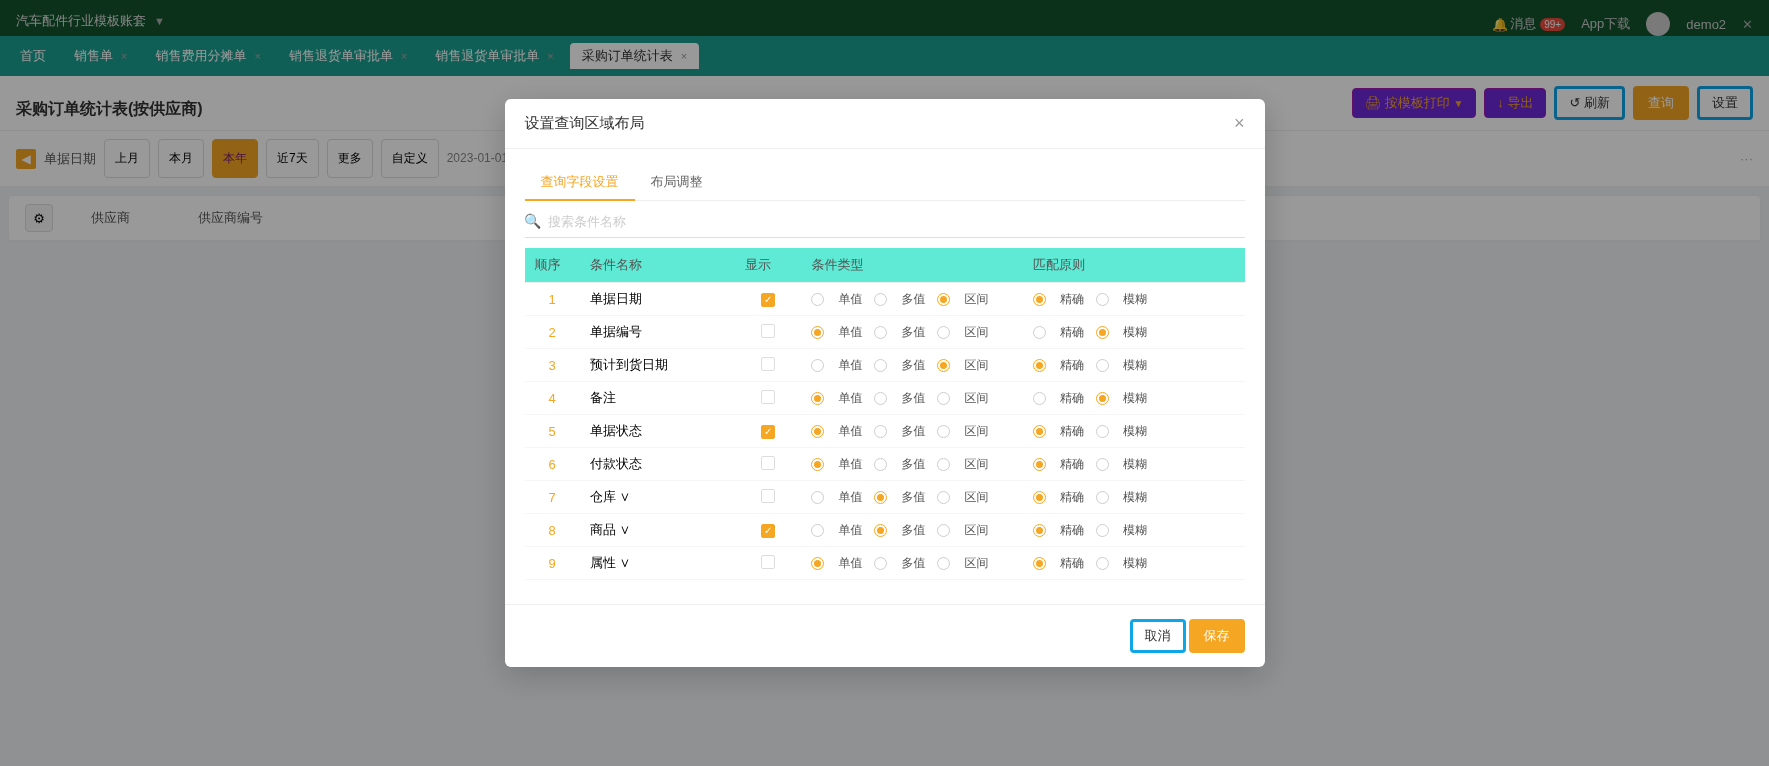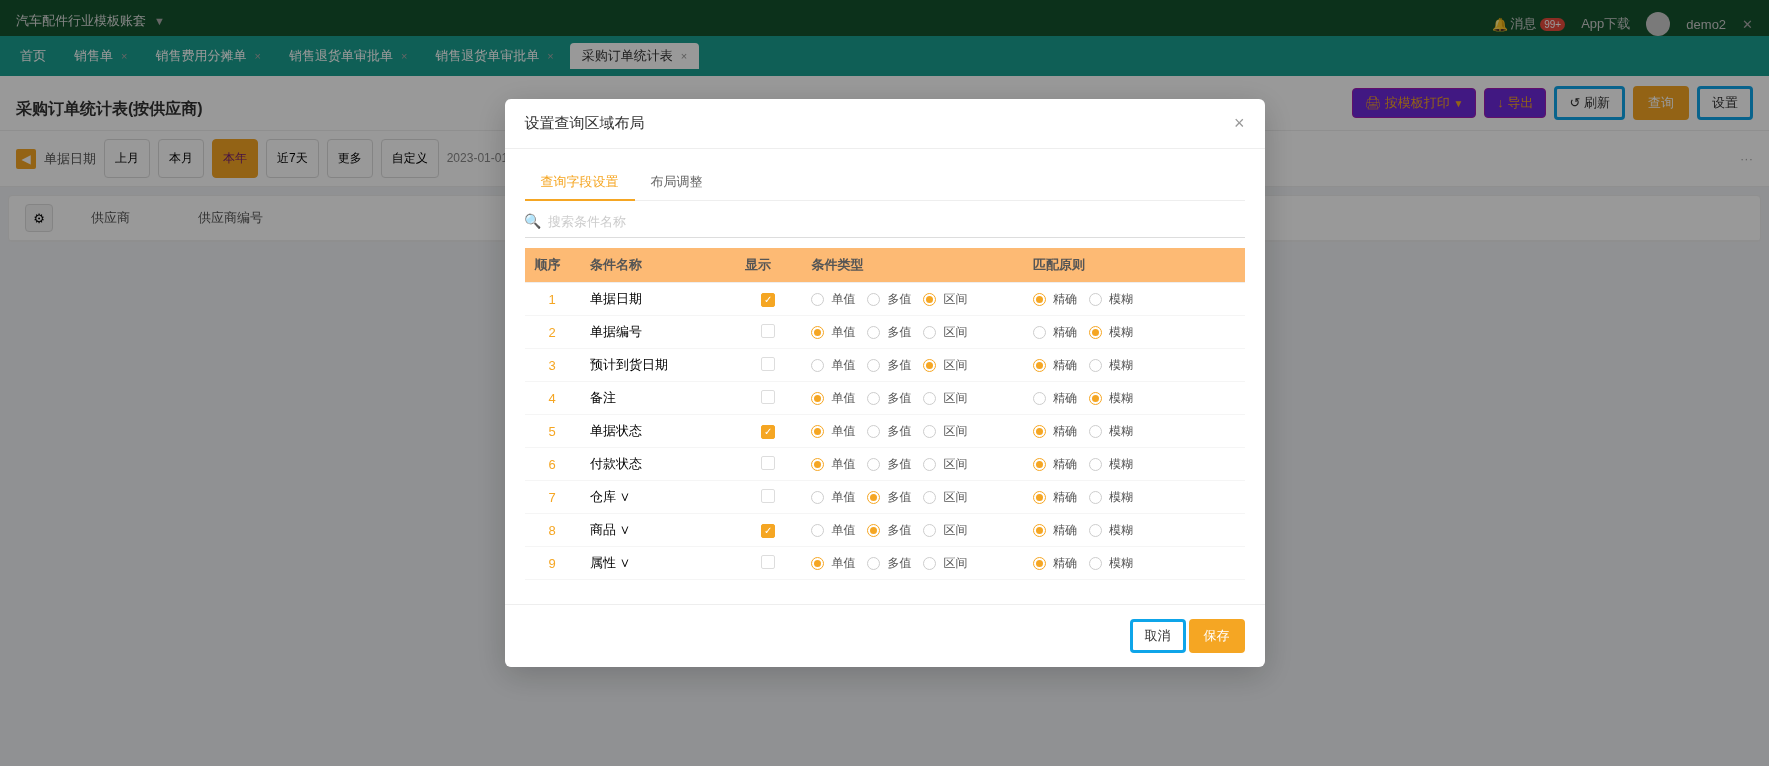--- a/index.html
+++ b/index.html
@@ -112,42 +112,42 @@
     
     .search-box { display: flex; align-items: center; gap: 6px; border-bottom: 1px solid #ddd; padding-bottom: 8px; margin-bottom: 10px; }
     .search-icon { color: #aaa; font-size: 14px; }
     .search-input { border: none; outline: none; font-size: 13px; color: #333; width: 200px; }
     .search-input::placeholder { color: #ccc; }
 
     
     .cond-table { width: 100%; border-collapse: collapse; font-size: 13px; overflow-y: auto; }
     .cond-table-wrap { overflow-y: auto; max-height: 340px; }
     .cond-table th {
-      background: #fdba74;
+      background: #5eead4;
       padding: 8px 10px;
       text-align: left;
       color: #555;
-      font-weight: bold;
+      font-weight: normal;
       border-bottom: 1px solid #eee;
       position: sticky; top: 0; z-index: 1;
     }
     .cond-table td { padding: 7px 10px; border-bottom: 1px solid #f5f5f5; vertical-align: middle; }
     .num-cell { color: #f5a623; text-align: center; }
 
     
     .custom-checkbox {
       width: 14px; height: 14px; border: 1px solid #ddd; border-radius: 2px;
       display: inline-flex; align-items: center; justify-content: center; cursor: pointer;
       background: #fff;
     }
     .custom-checkbox.checked { background: #f5a623; border-color: #f5a623; color: #fff; font-size: 10px; }
 
     
     .radio-group { display: flex; align-items: center; gap: 12px; }
-    .radio-item { display: flex; align-items: center; gap: 7px; cursor: pointer; }
+    .radio-item { display: flex; align-items: center; gap: 14px; cursor: pointer; }
     .radio-circle {
       width: 13px; height: 13px; border-radius: 50%; border: 1.5px solid #ccc;
       display: inline-flex; align-items: center; justify-content: center;
       background: #fff;
     }
     .radio-circle.checked { border-color: #f5a623; }
     .radio-circle.checked::after { content: ''; width: 7px; height: 7px; border-radius: 50%; background: #f5a623; }
     .radio-label { color: #555; font-size: 12px; }
 
     .col-order { width: 50px; }

